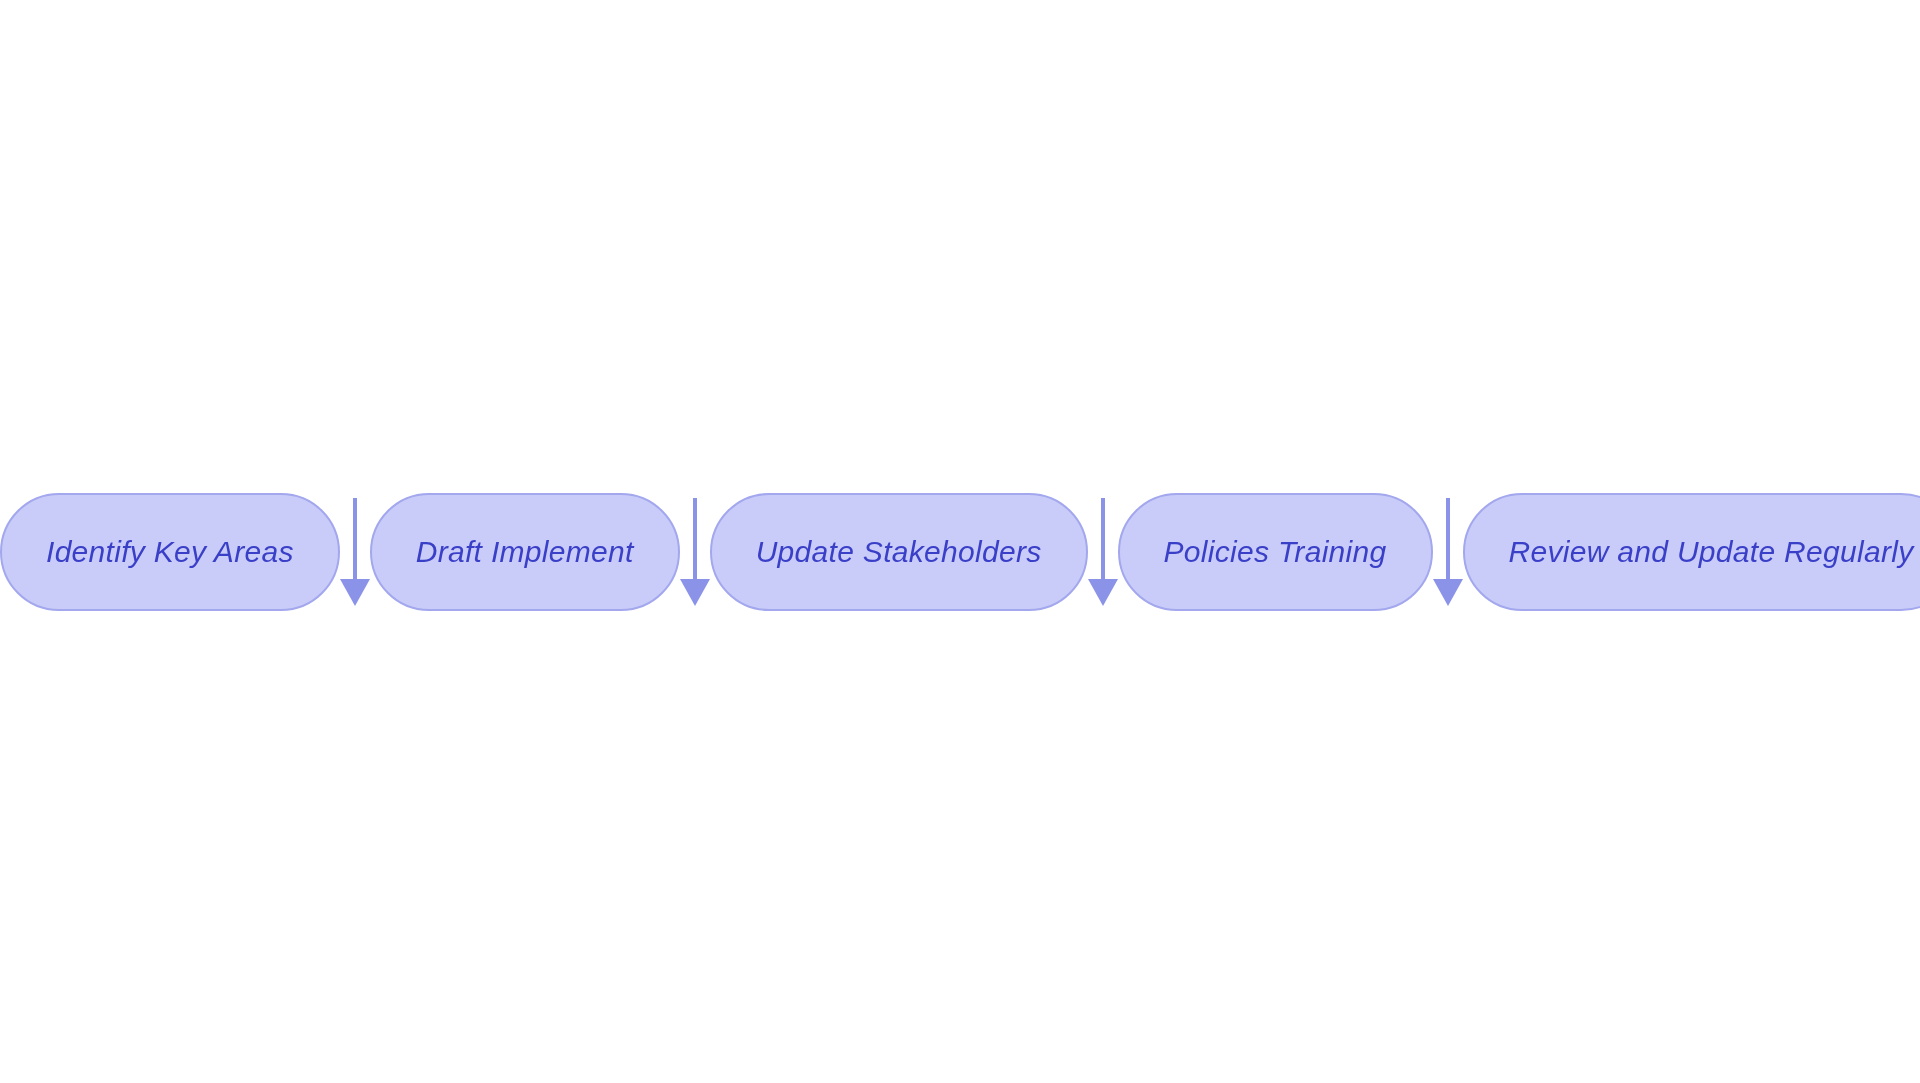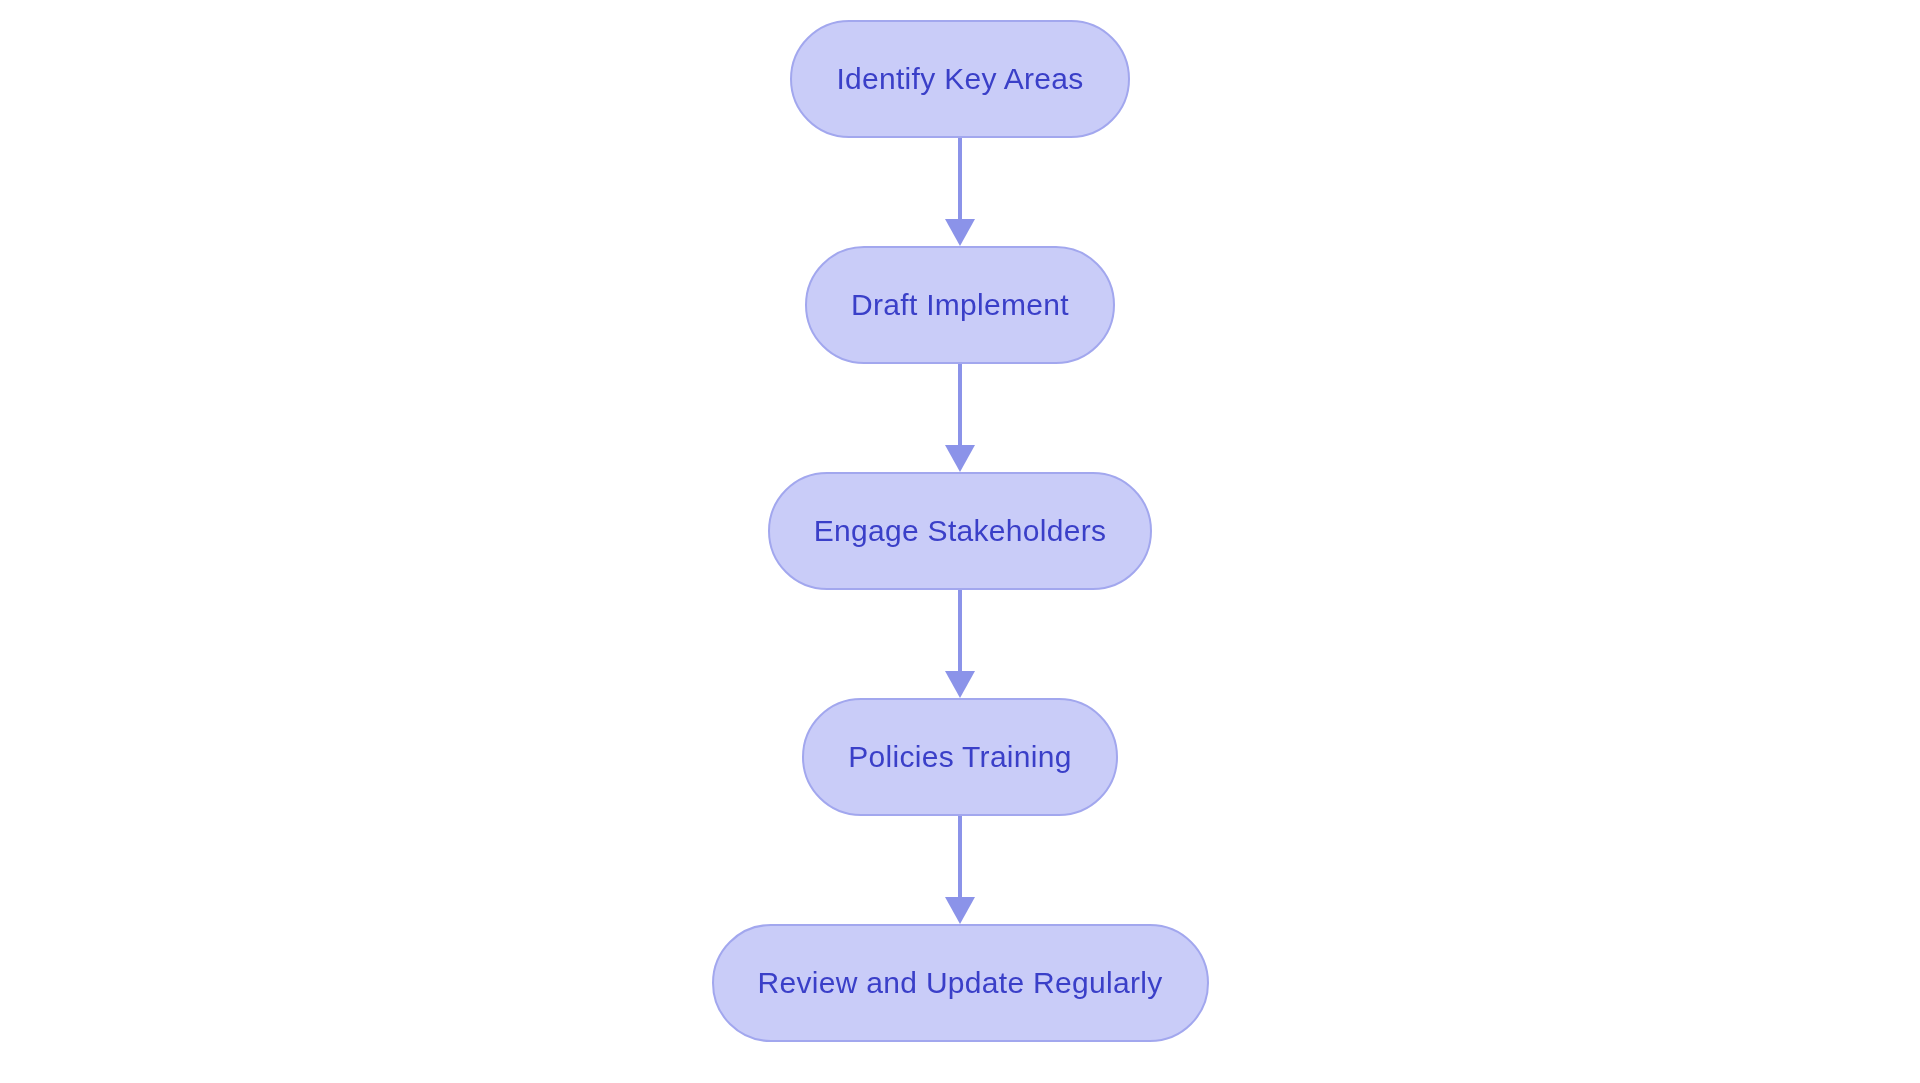--- a/index.html
+++ b/index.html
@@ -8,24 +8,24 @@
     background: #ffffff;
     font-family: "Liberation Sans", "DejaVu Sans", sans-serif;
   }
   .canvas {
     position: relative;
     width: 1920px;
     height: 1083px;
     background: #ffffff;
     overflow: hidden;
     display: flex;
-    flex-direction: column;
     align-items: center;
     padding-top: 20px;
     box-sizing: border-box;
+    font-style: italic;
   }
   .node {
     height: 118px;
     box-sizing: border-box;
     padding: 0 44px;
     border-radius: 59px;
     background: var(--node-fill, #c9ccf8);
     border: 2px solid var(--node-border, #a2a7ee);
     color: var(--node-text, #3a3fc8);
     font-size: 30px;
@@ -73,21 +73,21 @@
   <div class="node">
     <span>Draft Implement</span>
   </div>
 
   <div class="arrow">
     <div class="arrow-line"></div>
     <div class="arrow-head"></div>
   </div>
 
   <div class="node">
-    <span>Engage Stakeholders</span>
+    <span>Update Stakeholders</span>
   </div>
 
   <div class="arrow">
     <div class="arrow-line"></div>
     <div class="arrow-head"></div>
   </div>
 
   <div class="node">
     <span>Policies Training</span>
   </div>

